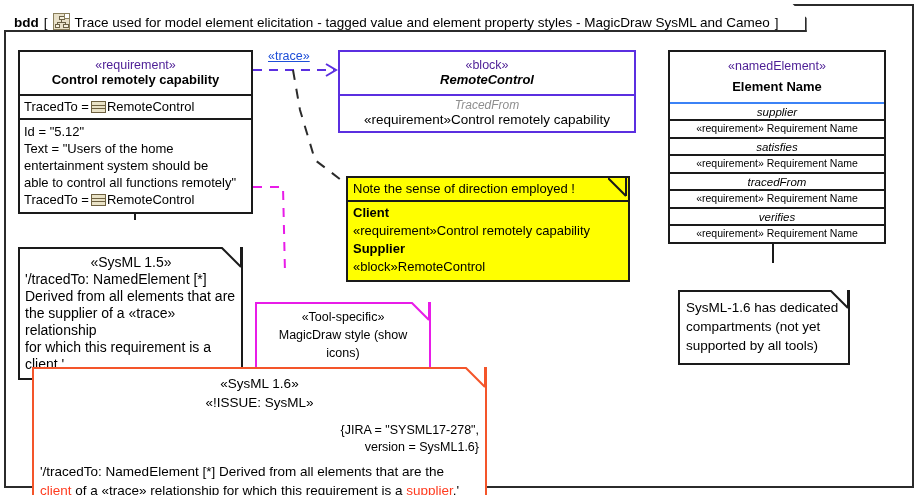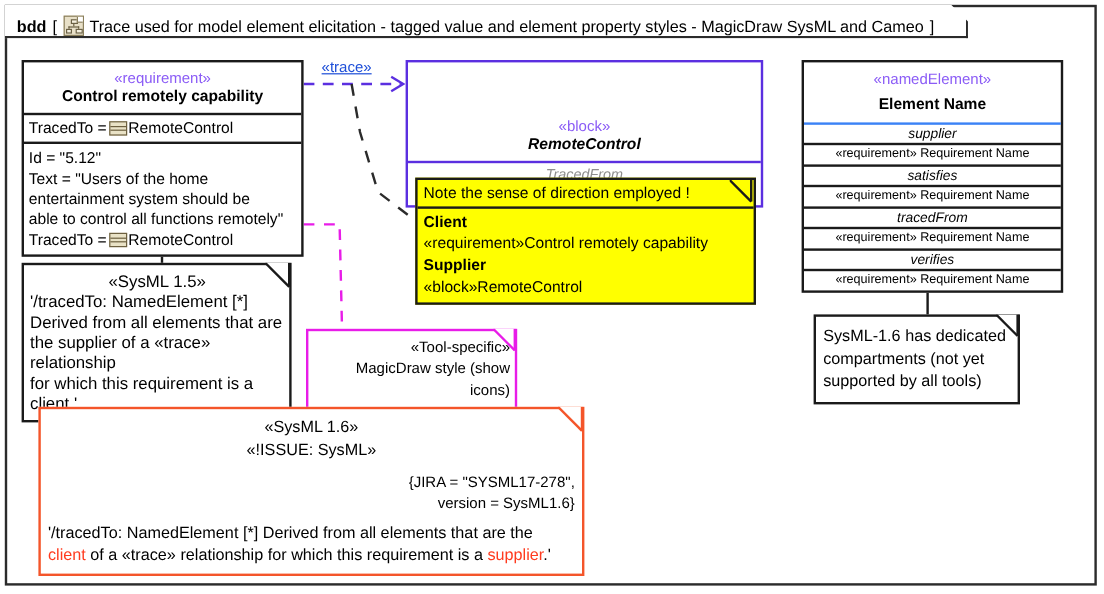--- a/index.html
+++ b/index.html
@@ -29,68 +29,68 @@
   .bdd-icon .ln{position:absolute;background:#6b6145;}
   .bdd-icon .v1{left:7.6px;top:5.5px;width:1px;height:2.5px;}
   .bdd-icon .h1{left:3.4px;top:8px;width:8.8px;height:1px;}
   .bdd-icon .v2{left:3.4px;top:8px;width:1px;height:2px;}
   .bdd-icon .v3{left:11.8px;top:8px;width:1px;height:2px;}
   .bdd-icon .corner{position:absolute;right:0;top:0;width:5px;height:5px;background:#fff;border-left:1px solid #8a7f5c;border-bottom:1px solid #8a7f5c;box-sizing:border-box;}
 
   
   .node{position:absolute;box-sizing:border-box;background:#fff;}
   .ctr{text-align:center;}
-  .stereo{font-size:12.5px;color:#8b5cf6;}
+  .stereo{font-size:12.5px;color:#4c1d95;}
   .nm{font-weight:bold;font-size:13px;color:#000;}
 
   
   #req{left:18px;top:50px;width:235px;border:2px solid #1a1a1a;}
   #req .head{padding:6px 4px 7px;border-bottom:2px solid #1a1a1a;}
   #req .c1{padding:3px 4px 4px;border-bottom:2px solid #1a1a1a;font-size:13px;display:flex;align-items:center;}
   #req .c2{padding:3px 4px 4px;font-size:13px;line-height:17px;}
   #req .c2 .row{display:flex;align-items:center;}
 
   
   .el-icon{display:inline-block;width:15px;height:12px;margin:0 1px 0 2px;vertical-align:-2px;
            background:#e9e2c6;border:1px solid #6d6040;box-sizing:border-box;position:relative;flex:0 0 auto;}
   .el-icon:before,.el-icon:after{content:"";position:absolute;left:0;right:0;height:1px;background:#6d6040;}
   .el-icon:before{top:3px;}
   .el-icon:after{top:6.5px;}
 
   
   #blk{left:338px;top:50px;width:298px;border:2px solid #5b2fe0;}
-  #blk .head{padding:6px 0 7px;border-bottom:2px solid #5b2fe0;margin-top:40px;}
+  #blk .head{padding:6px 0 7px;border-bottom:2px solid #5b2fe0;}
   #blk .nm{font-style:italic;}
   #blk .c1{padding:2px 4px 4px;}
   .gray-it{color:#8e8e8e;font-style:italic;font-size:12px;}
   .c1line{font-size:13.5px;color:#000;}
 
   
   #named{left:668px;top:50px;width:218px;border:2px solid #1a1a1a;}
   #named .head{padding:7px 4px 8px;border-bottom:2px solid #3b82f6;}
   #named .grp{border-bottom:2px solid #1a1a1a;}
   #named .grp:last-child{border-bottom:none;border-radius:16px;}
   #named .gname{font-style:italic;font-size:11.5px;color:#000;padding:2px 0 1px;}
   #named .gval{font-size:10.5px;color:#000;padding:1px 0 3px;}
 
   
-  .note{position:absolute;box-sizing:border-box;background:#fff;}
+  .note{position:absolute;box-sizing:border-box;background:#fff;margin-top:28px;}
   .fold{position:absolute;top:0;right:0;z-index:3;}
 
   #note15{left:18px;top:219px;width:225px;}
   #note15 .inner{border:2px solid #1a1a1a;padding:5px 4px 5px 5px;font-size:14px;line-height:17px;
                  box-sizing:border-box;background:#fff;}
 
   #noteyellow{left:346px;top:148px;width:284px;border:2px solid #1a1a1a;background:#ffff00;}
   #noteyellow .t{padding:3px 5px 4px;font-size:13px;border-bottom:2px solid #1a1a1a;}
   #noteyellow .b{padding:2px 5px 4px;font-size:13px;line-height:18px;}
 
   #notetool{left:255px;top:274px;width:176px;}
   #notetool .inner{border:2px solid #e81ce8;padding:4px 4px 6px;font-size:12.5px;line-height:18px;
-                   text-align:right;box-sizing:border-box;background:#fff;}
+                   text-align:center;box-sizing:border-box;background:#fff;}
 
   #note16{left:32px;top:339px;width:455px;}
   #note16 .inner{border:2px solid #f4552a;padding:5px 6px 6px;font-size:13.5px;line-height:19px;
                  box-sizing:border-box;background:#fff;}
   .red{color:#ff3b1f;}
 
   #notededic{left:678px;top:262px;width:172px;}
   #notededic .inner{border:2px solid #1a1a1a;padding:6px 6px 8px;font-size:13.5px;line-height:19px;
                     box-sizing:border-box;background:#fff;}
 </style>

